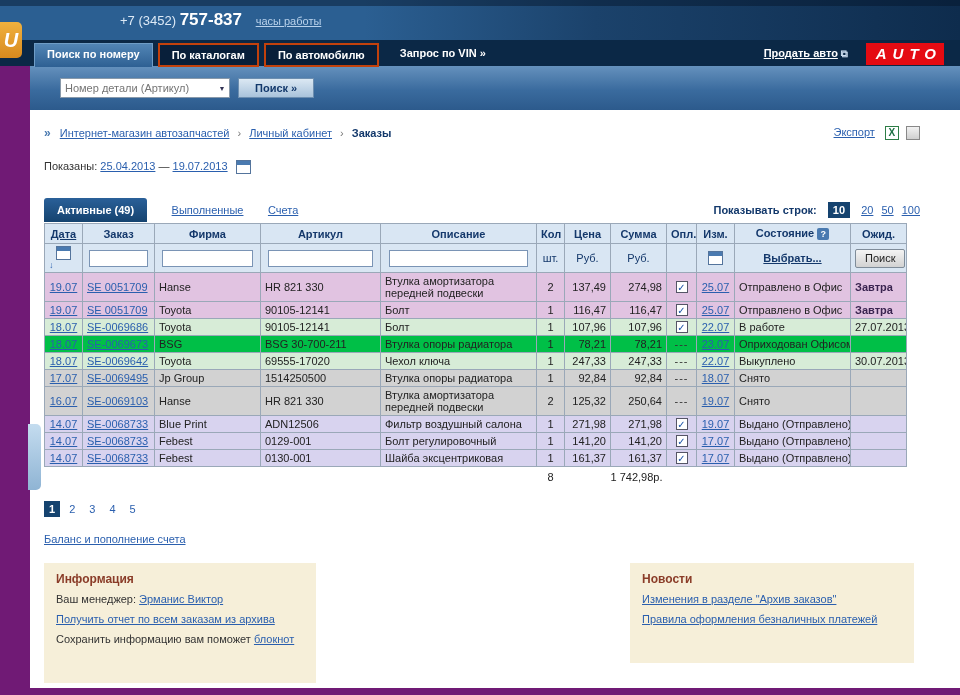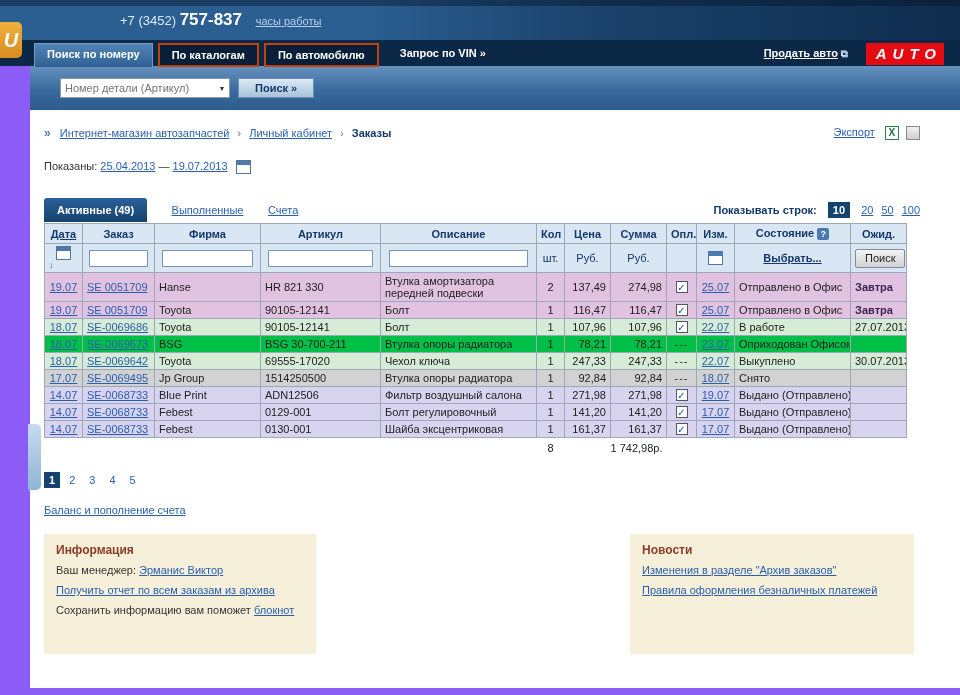--- a/index.html
+++ b/index.html
@@ -1,17 +1,17 @@
 <!DOCTYPE html>
 <html><head>
 <meta charset="utf-8">
 <style>
 * { margin:0; padding:0; box-sizing:border-box; }
 body { font-family:"Liberation Sans", sans-serif; background:#0b2746; }
-.page { position:relative; width:960px; height:695px; background:#8b5cf6; overflow:hidden; }
+.page { position:relative; width:960px; height:695px; background:#701a75; overflow:hidden; }
 
 
 .header-band { position:absolute; top:0; left:0; width:960px; height:40px;
   background:linear-gradient(90deg,#2b5f92 0%,#2b5f92 38%,#1b426b 62%,#0e2c4d 100%); }
 .header-band::before { content:""; position:absolute; top:0; left:0; right:0; height:6px; background:rgba(5,20,40,.45); }
 .corner-logo { position:absolute; top:22px; left:0; width:22px; height:36px; background:linear-gradient(180deg,#f0b13e,#d88a1e);
   color:#fff; font-weight:bold; font-style:italic; font-size:20px; line-height:36px; text-align:center; border-radius:0 5px 5px 0; z-index:3; }
 .phone-row { position:absolute; top:10px; left:120px; color:#dce9f6; font-size:13px; z-index:2; }
 .phone-bold { font-size:17px; font-weight:bold; color:#fff; }
 .hours { color:#b9d2ec; font-size:11px; text-decoration:underline; margin-left:10px; cursor:pointer; }
@@ -92,21 +92,21 @@
 
 
 .pag-row { margin:12px 14px 0; }
 .pagebox { display:inline-block; min-width:15px; text-align:center; font-size:11px; padding:2px 5px; margin-right:4px; color:#2a5fae; cursor:pointer; }
 .pagebox.cur { background:#15436f; color:#fff; font-weight:bold; }
 .balance-row { margin:16px 14px 0; font-size:11px; }
 
 .boxes { position:relative; margin:18px 14px 0; height:120px; }
 .box { position:absolute; top:0; background:#f6efd9; padding:9px 12px; font-size:11px; }
 .box-info { left:0; width:272px; height:120px; }
-.box-news { left:586px; width:284px; height:120px; }
+.box-news { left:586px; width:284px; height:100px; }
 .box-title { font-weight:bold; font-size:12px; color:#8a3c28; margin-bottom:6px; }
 .box-line { margin-top:5px; color:#333; line-height:1.35; }
 </style>
 </head>
 <body>
 
 <div class="page">
 
   <div class="header-band">
     <div class="phone-row">
@@ -295,20 +295,34 @@
             <td>1514250500</td>
             <td>Втулка опоры радиатора</td>
             <td class="a-c">1</td>
             <td class="a-r">92,84</td>
             <td class="a-r">92,84</td>
             <td class="a-c"><span class="nopaid">---</span></td>
             <td class="a-c"><a class="lnk">18.07</a></td>
             <td class="state-cell">Снято</td>
             <td class="exp"></td>
           </tr>
+          <tr class="row-gray">
+            <td class="a-c"><a class="lnk">16.07</a></td>
+            <td><a class="lnk">SE-0069103</a></td>
+            <td>Hanse</td>
+            <td>HR 821 330</td>
+            <td>Втулка амортизатора передней подвески</td>
+            <td class="a-c">2</td>
+            <td class="a-r">125,32</td>
+            <td class="a-r">250,64</td>
+            <td class="a-c"><span class="nopaid">---</span></td>
+            <td class="a-c"><a class="lnk">19.07</a></td>
+            <td class="state-cell">Снято</td>
+            <td class="exp"></td>
+          </tr>
           <tr class="row-purple">
             <td class="a-c"><a class="lnk">14.07</a></td>
             <td><a class="lnk">SE-0068733</a></td>
             <td>Blue Print</td>
             <td>ADN12506</td>
             <td>Фильтр воздушный салона</td>
             <td class="a-c">1</td>
             <td class="a-r">271,98</td>
             <td class="a-r">271,98</td>
             <td class="a-c"><span class="chk">✓</span></td>

